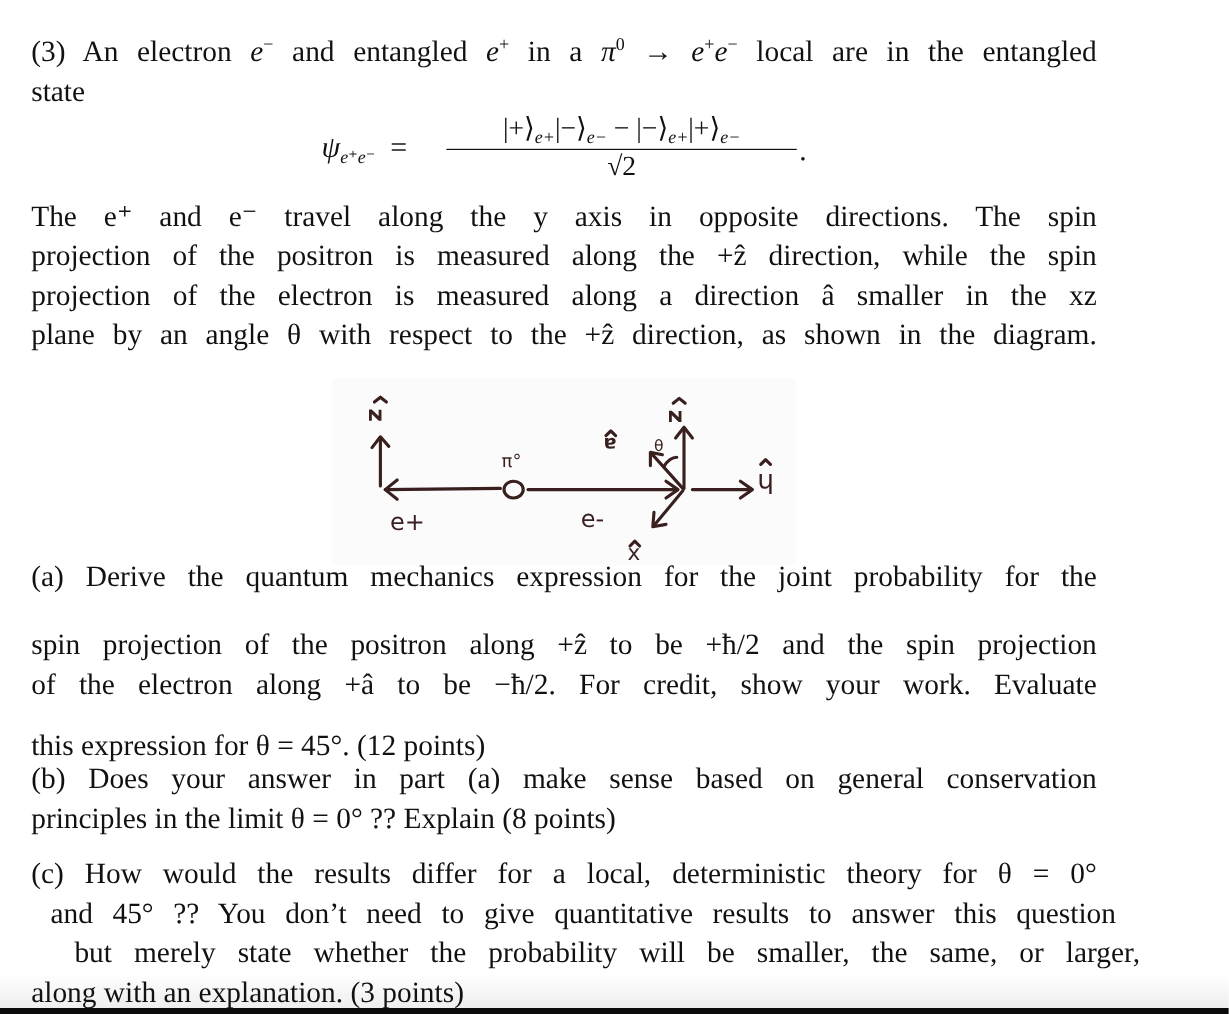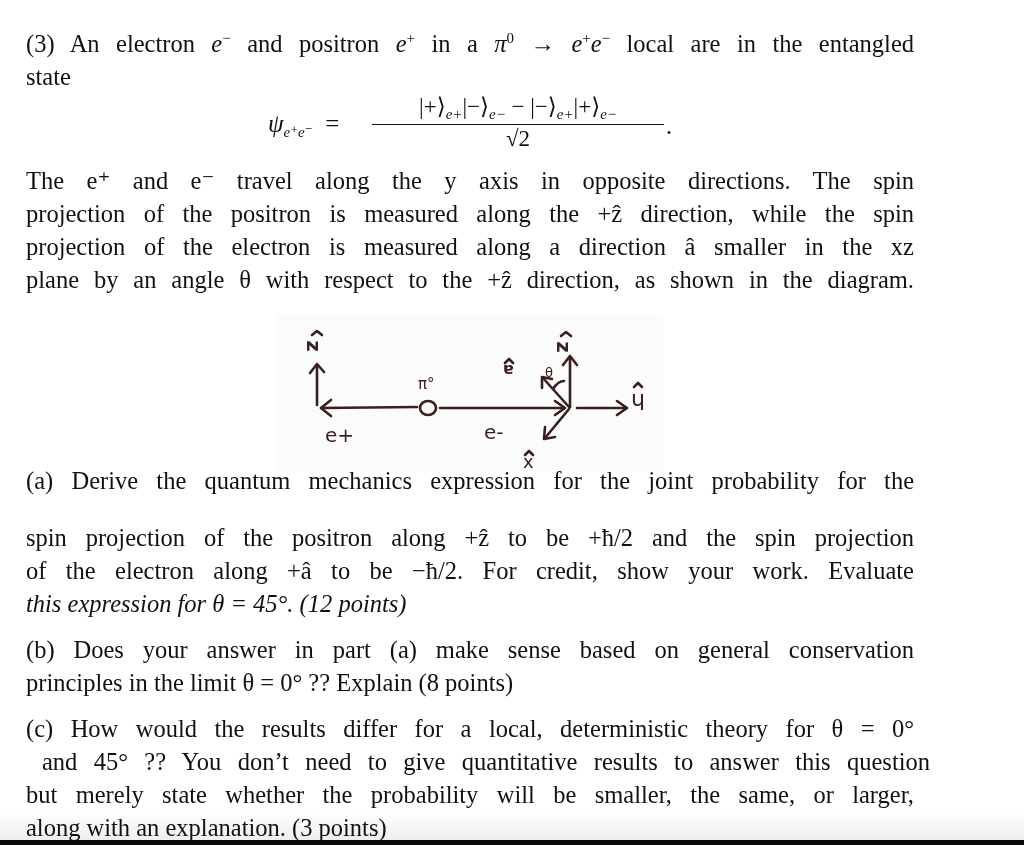--- a/index.html
+++ b/index.html
@@ -24,21 +24,21 @@
   .eq .dot { position: absolute; left: 666px; top: 20px; }
   .diagram { position: absolute; left: 277px; top: 315px; width: 386px; height: 156px; background: #fbfbfb; }
   .bottom-fade { position: absolute; left: 0; top: 812px; width: 1024px; height: 29px;
     background: linear-gradient(to bottom, #ffffff, #ededed); }
   .bottom-rule { position: absolute; left: 0; top: 840px; width: 1024px; height: 5px; background: #0a0a0a; }
 </style>
 </head>
 <body>
 
 <div class="line just" style="top:27px;">
-  <span>(3) An electron </span><i class="m">e</i><sup>−</sup><span> and positron </span><i class="m">e</i><sup>+</sup><span> in a </span><i class="m">π</i><sup>0</sup><span> → </span><i class="m">e</i><sup>+</sup><i class="m">e</i><sup>−</sup><span> local are in the entangled</span>
+  <span>(3) An electron </span><i class="m">e</i><sup>−</sup><span> and entangled </span><i class="m">e</i><sup>+</sup><span> in a </span><i class="m">π</i><sup>0</sup><span> → </span><i class="m">e</i><sup>+</sup><i class="m">e</i><sup>−</sup><span> local are in the entangled</span>
 </div>
 <div class="line" style="top:60px;">state</div>
 
 <div class="eq">
   <div class="lhs">
     <i class="m">ψ</i><sub><i>e⁺e⁻</i></sub>
     &nbsp;<span>=</span>
   </div>
   <div class="frac">
     <span class="num"><span>|+⟩</span><sub><i>e+</i></sub><span>|−⟩</span><sub><i>e−</i></sub><span> − |−⟩</span><sub><i>e+</i></sub><span>|+⟩</span><sub><i>e−</i></sub></span>
@@ -95,23 +95,23 @@
   <span style="position:absolute;left:226px;top:46px;font-family:'DejaVu Sans',sans-serif;font-size:16px;color:#3a1f1f;font-weight:bold;transform:rotate(180deg);">a</span>
   <span style="position:absolute;left:268px;top:50px;font-family:'DejaVu Sans',sans-serif;font-size:13px;color:#3a1f1f;">θ</span>
   <span style="position:absolute;left:281px;top:21px;font-family:'DejaVu Sans',sans-serif;font-size:19px;color:#3a1f1f;font-weight:bold;transform:rotate(90deg);">z</span>
   <span style="position:absolute;left:354px;top:74px;font-family:'DejaVu Sans',sans-serif;font-size:22px;color:#3a1f1f;transform:rotate(180deg);">h</span>
   <span style="position:absolute;left:246px;top:136px;font-family:'DejaVu Sans',sans-serif;font-size:18px;color:#3a1f1f;">x</span>
 </div>
 
 <div class="line just" style="top:464px;">(a) Derive the quantum mechanics expression for the joint probability for the</div>
 <div class="line just" style="top:521px;">spin projection of the positron along +ẑ to be +ħ/2 and the spin projection</div>
 <div class="line just" style="top:554px;">of the electron along +â to be −ħ/2. For credit, show your work. Evaluate</div>
-<div class="line" style="top:587px;font-style:italic;">this expression for θ = 45°. (12 points)</div>
+<div class="line" style="top:605px;">this expression for θ = 45°. (12 points)</div>
 
 <div class="line just" style="top:633px;">(b) Does your answer in part (a) make sense based on general conservation</div>
 <div class="line" style="top:666px;">principles in the limit θ = 0° ?? Explain (8 points)</div>
 
 <div class="line just" style="top:712px;">(c) How would the results differ for a local, deterministic theory for θ = 0°</div>
 <div class="line just" style="top:745px;margin-left:16px;">and 45° ?? You don’t need to give quantitative results to answer this question</div>
 <div class="bottom-fade"></div>
-<div class="line just" style="top:778px;">but merely state whether the probability will be smaller, the same, or larger,</div>
+<div class="line just" style="top:778px;margin-left:36px;">but merely state whether the probability will be smaller, the same, or larger,</div>
 <div class="line" style="top:811px;">along with an explanation. (3 points)</div>
 <div class="bottom-rule"></div>
 
 </body></html>

